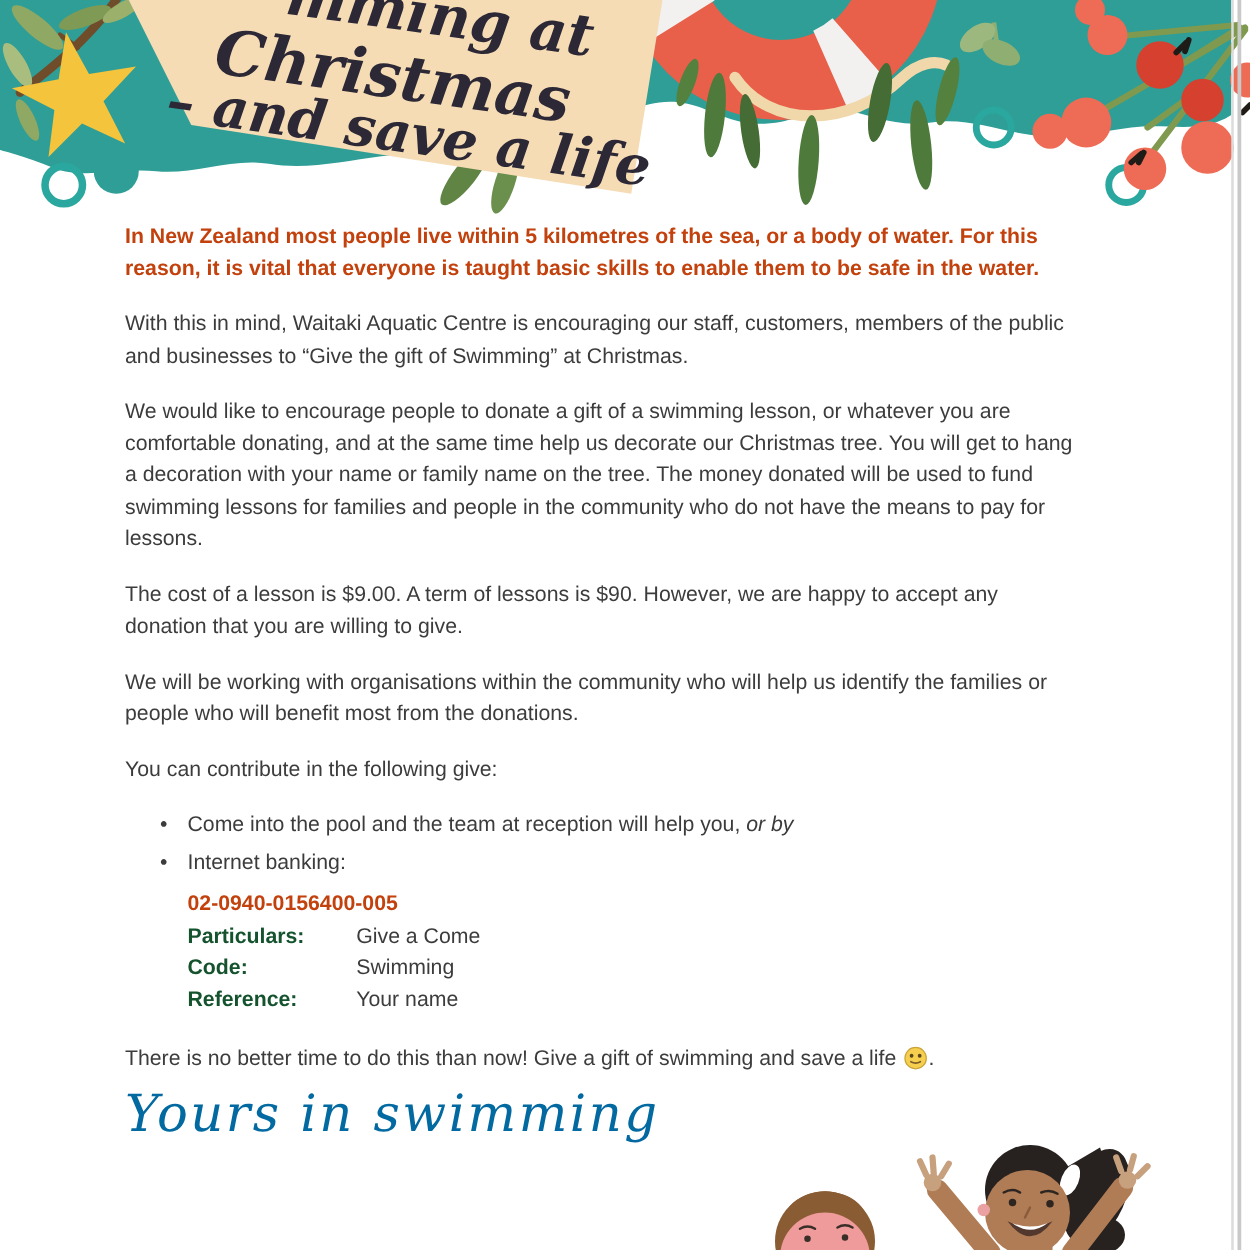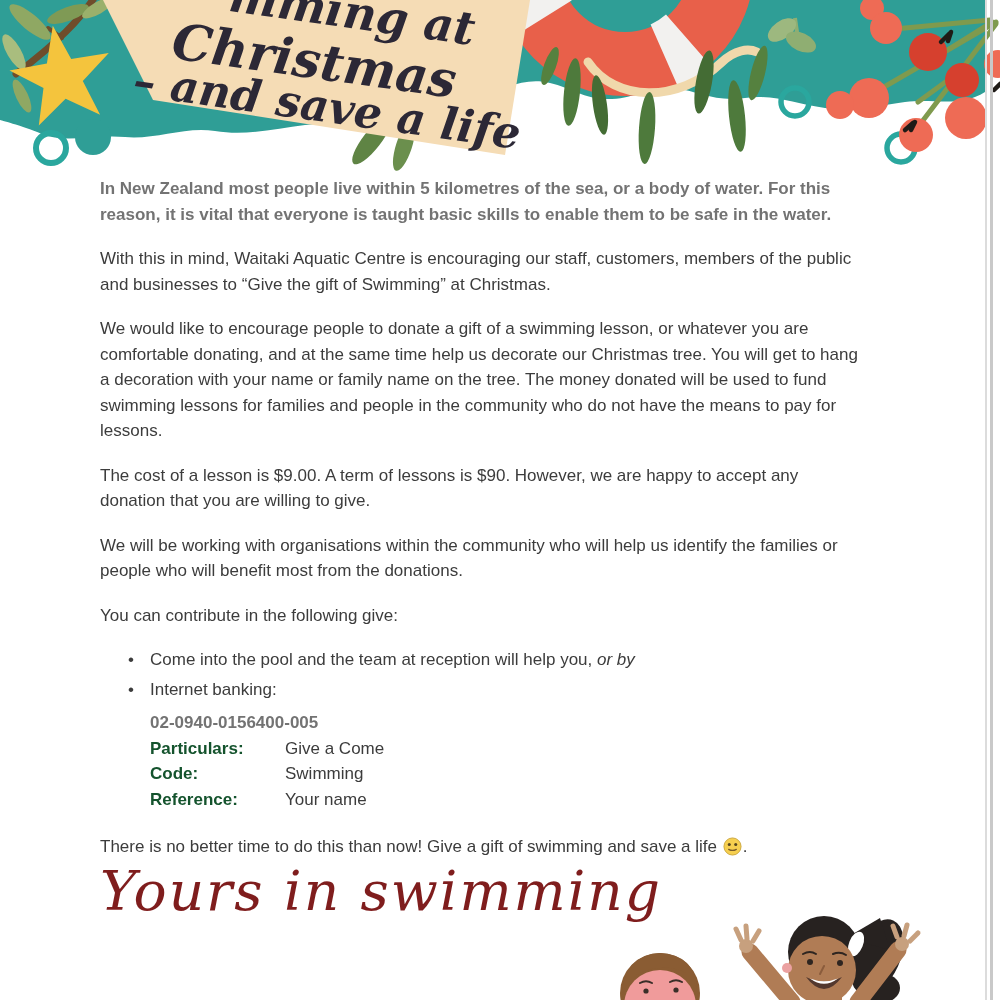--- a/index.html
+++ b/index.html
@@ -3,32 +3,32 @@
 <meta charset="utf-8">
 <style>
   html,body{margin:0;padding:0;background:#ffffff;}
   .page{position:relative;width:1000px;height:1000px;background:#fff;overflow:hidden;
         font-family:"Liberation Sans",sans-serif;}
   .header-svg{position:absolute;left:0;top:0;}
   .tag-text{font-family:"DejaVu Serif",serif;font-style:italic;font-weight:600;fill:#2c2836;}
   .content{position:absolute;left:100px;top:176px;width:765px;
            font-size:17px;line-height:25.5px;color:#3c3c3c;}
   .content p{margin:0 0 19px 0;}
-  .bold{font-weight:bold;color:#737373;}
+  .bold{font-weight:bold;color:#c2410c;}
   .bullets{margin:0 0 8px 28px;}
   .bullet-row{display:flex;margin-bottom:4px;}
   .bullet-glyph{width:22px;flex:0 0 22px;color:#3c3c3c;}
   .bullet-text em{font-style:italic;}
   .bank{margin:6px 0 22px 50px;}
   .bank div{min-height:25.5px;}
   .bank-label{display:inline-block;width:135px;font-weight:bold;color:#14532d;}
   .closing{margin-bottom:12px;}
   .smiley{vertical-align:-4px;margin:0 1px;}
   .signature{margin-top:4px;font-family:"DejaVu Serif",serif;font-style:italic;
-             font-size:55px;color:#7f1d1d;letter-spacing:2px;}
+             font-size:41px;color:#0369a1;letter-spacing:2px;}
   .kids-svg{position:absolute;left:600px;top:905px;}
   .page-edge{position:absolute;top:0;height:1000px;}
   .edge-light{left:985px;width:2px;background:#dcdcdc;}
   .edge-dark{left:990px;width:3px;background:#c9c9c9;}
 </style>
 </head>
 <body>
 
 <div class="page">
 

